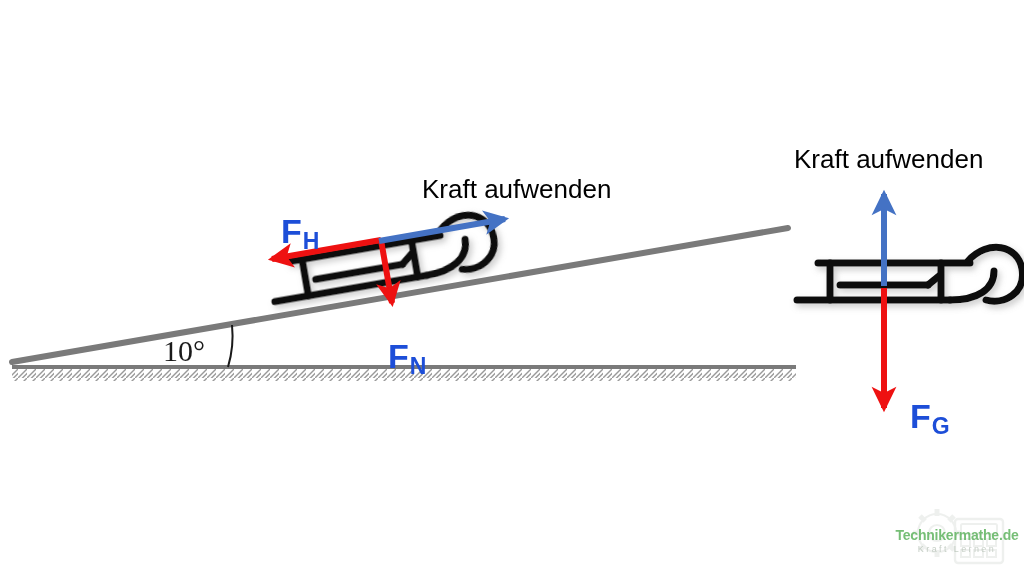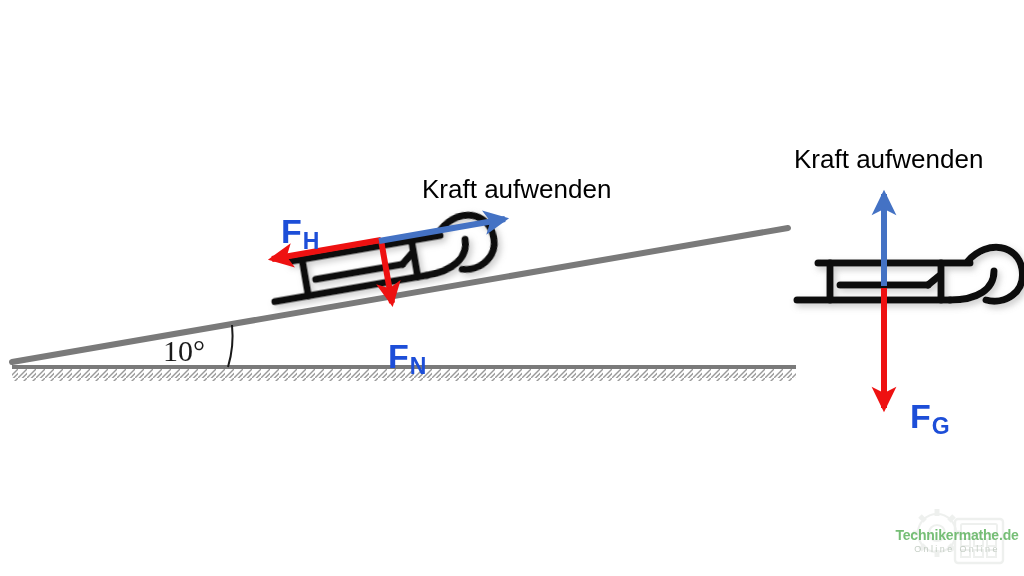--- a/index.html
+++ b/index.html
@@ -204,16 +204,16 @@
           <rect x="68" y="36" width="9" height="7"></rect>
           <rect x="81" y="36" width="9" height="7"></rect>
           <rect x="94" y="36" width="9" height="7"></rect>
           <rect x="68" y="47" width="9" height="7"></rect>
           <rect x="81" y="47" width="9" height="7"></rect>
           <rect x="94" y="47" width="9" height="7"></rect>
         </g>
       </g>
     </svg>
     <div class="wm-text">Technikermathe.de</div>
-    <div class="wm-sub">Online Online</div>
+    <div class="wm-sub">Kraft Lernen</div>
   </div>
 
 </div>
 
 </body></html>

